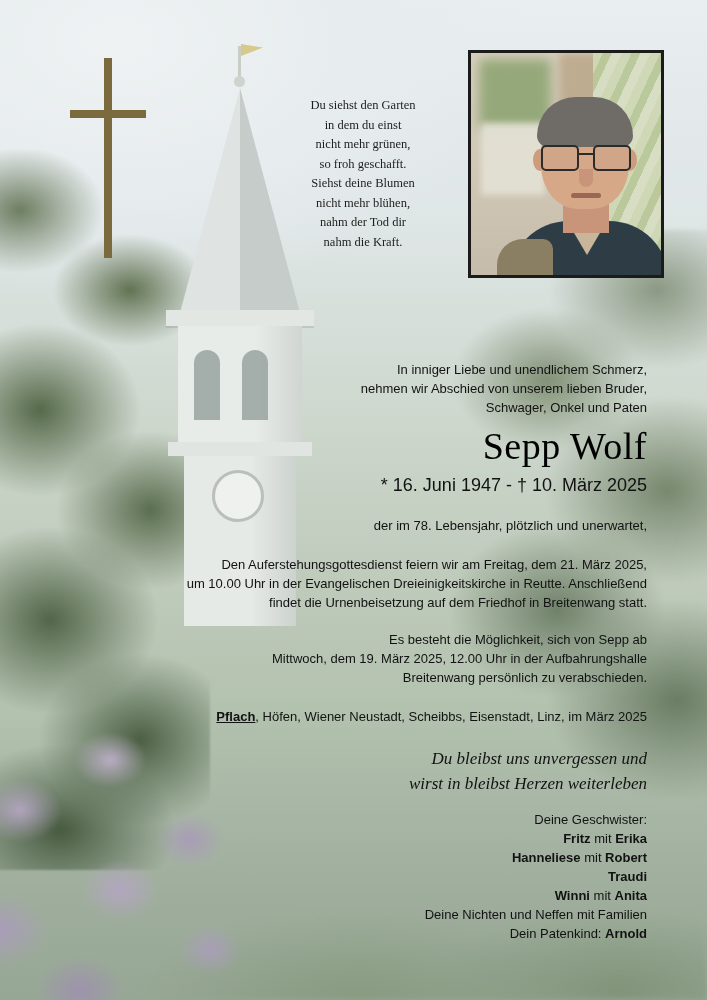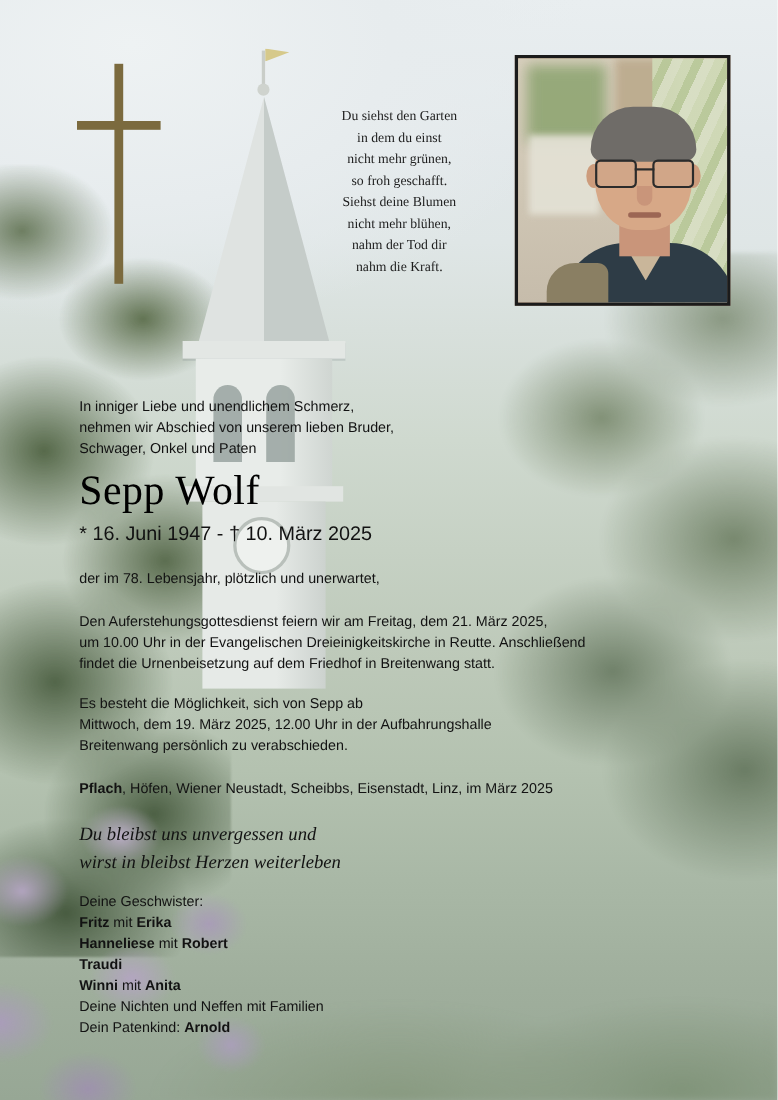--- a/index.html
+++ b/index.html
@@ -350,23 +350,23 @@
     text-align: center;
     font-family: "Liberation Serif", serif;
     font-size: 12.5px;
     line-height: 19.5px;
     color: #1d1d1d;
   }
 
   
   .content {
     position: absolute;
-    left: 72px; top: 360px;
+    left: 60px; top: 360px;
     width: 587px;
-    text-align: left;
+    text-align: right;
     color: #121212;
   }
   .lead {
     font-size: 13px;
     line-height: 19px;
   }
   .herr {
     font-size: 13px;
     line-height: 19px;
     margin-top: 12px;
@@ -388,21 +388,21 @@
     font-size: 13px;
     line-height: 19px;
     margin-top: 20px;
   }
   .para.small-gap { margin-top: 18px; }
   .place-line {
     font-size: 13px;
     line-height: 19px;
     margin-top: 20px;
   }
-  .place-line b { font-weight: bold; }
+  .place-line b { font-weight: bold; text-decoration: underline; }
   .poem {
     font-family: "Liberation Serif", serif;
     font-style: italic;
     font-size: 17px;
     line-height: 25px;
     margin-top: 20px;
   }
   .family {
     font-size: 13px;
     line-height: 19px;

